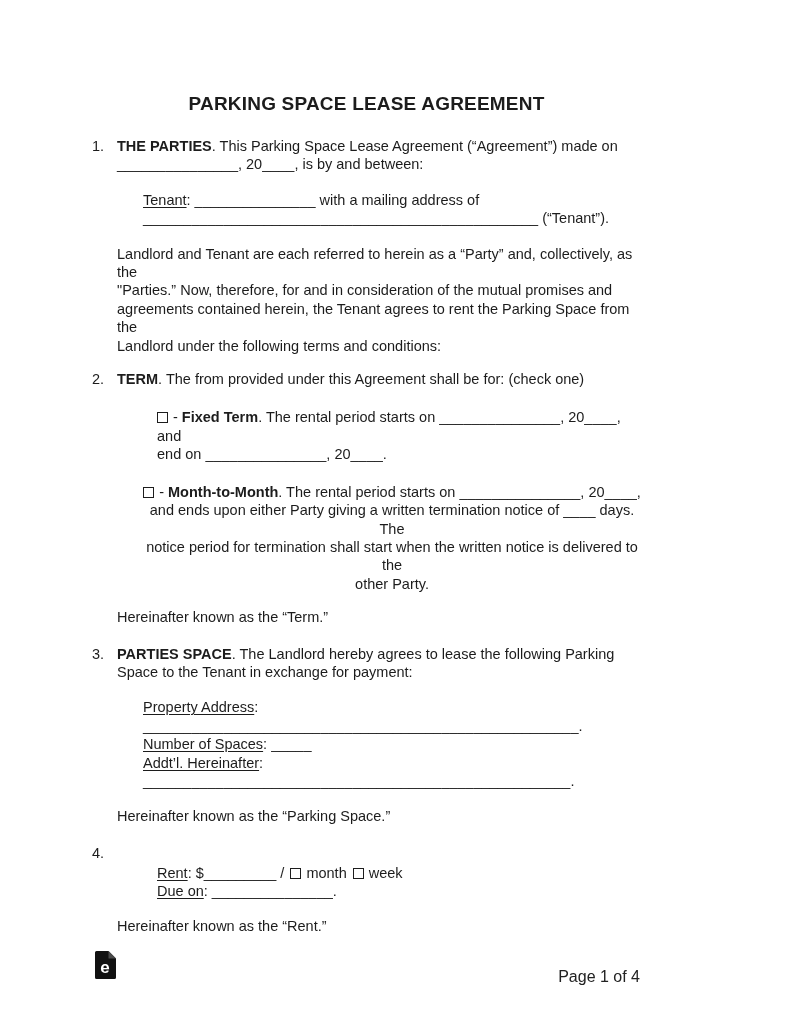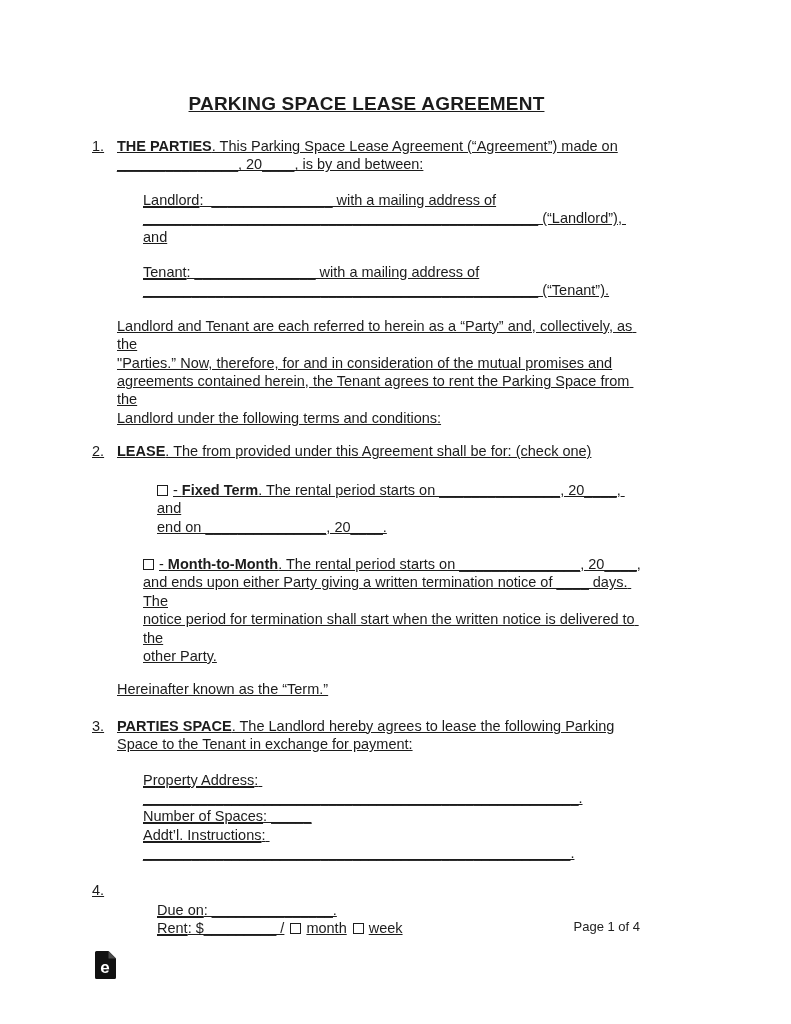--- a/index.html
+++ b/index.html
@@ -3,21 +3,20 @@
 <meta charset="utf-8">
 <style>
   html,body{margin:0;padding:0;background:#ffffff;}
   .page{
     position:relative;
     width:711px;height:1024px;
     background:#fff;
     font-family:"Liberation Sans","DejaVu Sans",sans-serif;
     font-size:14.5px;line-height:18.4px;color:#1c1c1c;
     overflow:hidden;
-    text-decoration:underline;
   }
   .doc{padding:0 70px 0 92px;}
   .title{
     margin-top:92px;text-align:center;
     font-size:19px;font-weight:bold;line-height:23px;letter-spacing:.2px;
   }
   p{margin:0;}
   .item{display:flex;}
   .num{flex:0 0 25px;}
   .itembody{flex:1;min-width:0;}
@@ -26,83 +25,83 @@
   .indent{margin-left:26px;}
   .lbl{text-decoration:underline;text-underline-offset:2px;}
   .cb{
     display:inline-block;width:11px;height:11px;box-sizing:border-box;
     border:1.6px solid #1d1d1d;vertical-align:-1px;margin:0 5px 0 6px;
     background:#fff;
   }
   .opt > .cb{margin-left:0;}
   .gap{display:inline-block;width:16px;}
   .mt15{margin-top:15px;}.mt16{margin-top:16px;}.mt17{margin-top:17px;}
-  .mt18{margin-top:18px;}.mt19{margin-top:19px;}.mt20{margin-top:20px;margin-left:40px;}
+  .mt18{margin-top:18px;}.mt19{margin-top:19px;text-align:center;}.mt20{margin-top:20px;margin-left:40px;}
   .mt22{margin-top:22px;}
   .footer-logo{position:absolute;left:95px;top:951px;width:21px;height:28px;}
-  .page-label{position:absolute;right:71px;top:918px;font-size:13px;color:#222;}
+  .page-label{position:absolute;right:71px;top:968px;font-size:16px;color:#222;}
 </style>
 </head>
 <body>
 
 <div class="page">
   <div class="doc">
 
     <div class="title">PARKING SPACE LEASE AGREEMENT</div>
 
     <div class="item mt22">
       <span class="num">1.</span>
       <div class="itembody">
         <p><b class="hd">THE PARTIES</b><span class="pre">. This Parking Space Lease Agreement (“Agreement”) made on
 _______________, 20____, is by and between:</span></p>
-        <p class="indent mt17"><span class="lbl">Landlord</span><span class="pre">:  _______________ with a mailing address of
-_________________________________________________ (“Landlord”), and</span></p>
         <p class="indent mt17"><span class="lbl">Tenant</span><span class="pre">: _______________ with a mailing address of
 _________________________________________________ (“Tenant”).</span></p>
         <p class="pre mt17">Landlord and Tenant are each referred to herein as a “Party” and, collectively, as the
 "Parties.” Now, therefore, for and in consideration of the mutual promises and
 agreements contained herein, the Tenant agrees to rent the Parking Space from the
 Landlord under the following terms and conditions:</p>
       </div>
     </div>
 
     <div class="item mt15">
       <span class="num">2.</span>
       <div class="itembody">
-        <p><b class="hd">LEASE</b><span class="pre">. The from provided under this Agreement shall be for: (check one)</span></p>
+        <p><b class="hd">TERM</b><span class="pre">. The from provided under this Agreement shall be for: (check one)</span></p>
         <p class="indent opt mt20"><span class="cb"></span><span class="pre">- </span><b class="hd">Fixed Term</b><span class="pre">. The rental period starts on _______________, 20____, and
 end on _______________, 20____.</span></p>
         <p class="indent opt mt19"><span class="cb"></span><span class="pre">- </span><b class="hd">Month-to-Month</b><span class="pre">. The rental period starts on _______________, 20____,
 and ends upon either Party giving a written termination notice of ____ days. The
 notice period for termination shall start when the written notice is delivered to the
 other Party.</span></p>
         <p class="mt15">Hereinafter known as the “Term.”</p>
       </div>
     </div>
 
     <div class="item mt18">
       <span class="num">3.</span>
       <div class="itembody">
         <p><b class="hd">PARTIES SPACE</b><span class="pre">. The Landlord hereby agrees to lease the following Parking
 Space to the Tenant in exchange for payment:</span></p>
         <div class="indent mt17">
           <p><span class="lbl">Property Address</span><span class="pre">: ______________________________________________________.</span></p>
           <p><span class="lbl">Number of Spaces</span><span class="pre">: _____</span></p>
-          <p><span class="lbl">Addt’l. Instructions</span><span class="pre">: _____________________________________________________.</span></p>
+          <p><span class="lbl">Addt’l. Hereinafter</span><span class="pre">: _____________________________________________________.</span></p>
         </div>
+        <p class="mt17">Hereinafter known as the “Parking Space.”</p>
       </div>
     </div>
 
     <div class="item mt18">
       <span class="num">4.</span>
       <div class="itembody">
         <div class="indent mt20">
+          <p><span class="lbl">Rent</span><span class="pre">: $_________ /</span><span class="cb"></span><span>month</span><span class="cb"></span><span>week</span></p>
           <p><span class="lbl">Due on</span><span class="pre">: _______________.</span></p>
-          <p><span class="lbl">Rent</span><span class="pre">: $_________ /</span><span class="cb"></span><span>month</span><span class="cb"></span><span>week</span></p>
         </div>
+        <p class="mt16">Hereinafter known as the “Rent.”</p>
       </div>
     </div>
 
   </div>
 
   <svg class="footer-logo" viewBox="0 0 21 28" xmlns="http://www.w3.org/2000/svg">
     <path d="M1.5 0 H13.5 L21 7.5 V26.5 A1.5 1.5 0 0 1 19.5 28 H1.5 A1.5 1.5 0 0 1 0 26.5 V1.5 A1.5 1.5 0 0 1 1.5 0 Z" fill="#111111"></path>
     <path d="M13.5 0 L21 7.5 L13.5 7.5 Z" fill="#4a4a4a"></path>
     <text x="10" y="21.5" text-anchor="middle" font-family="Liberation Sans, DejaVu Sans, sans-serif" font-size="17" font-weight="bold" fill="#ffffff">e</text>
   </svg>

